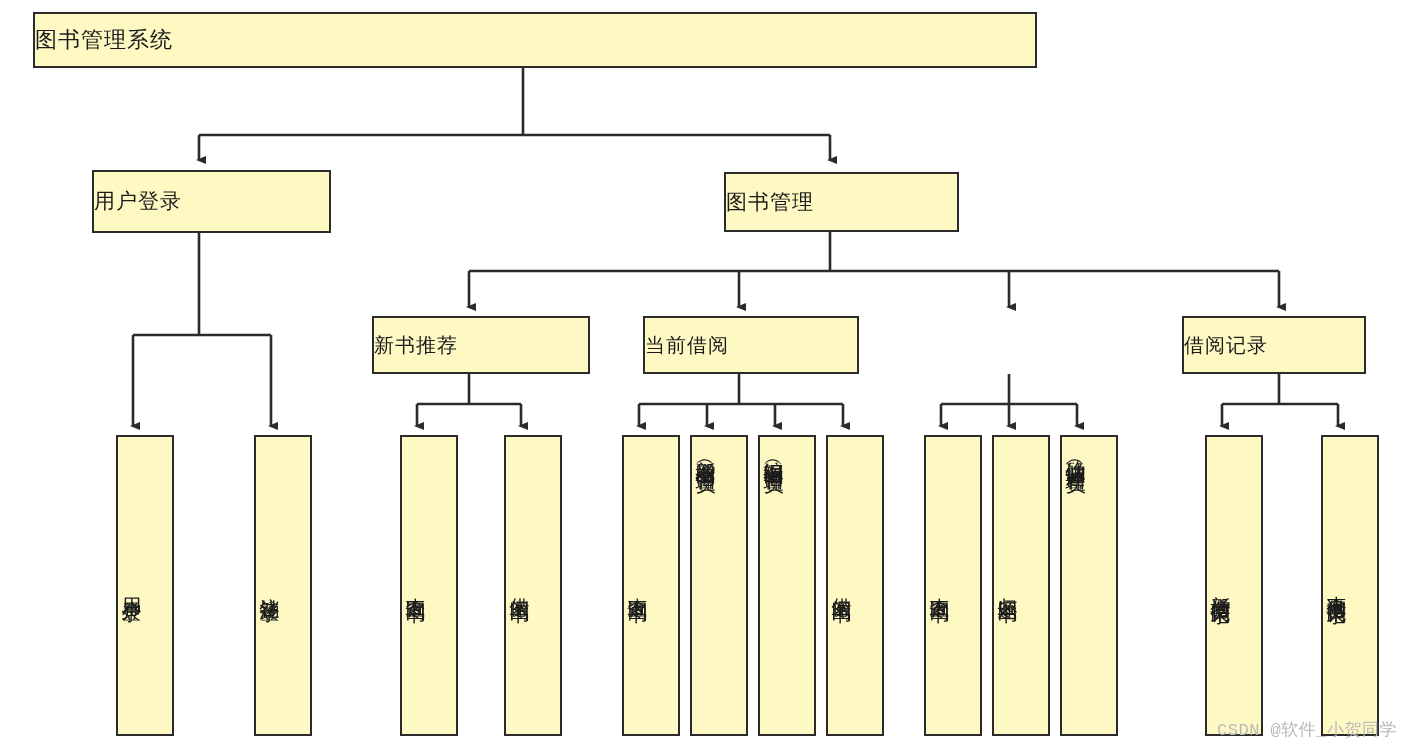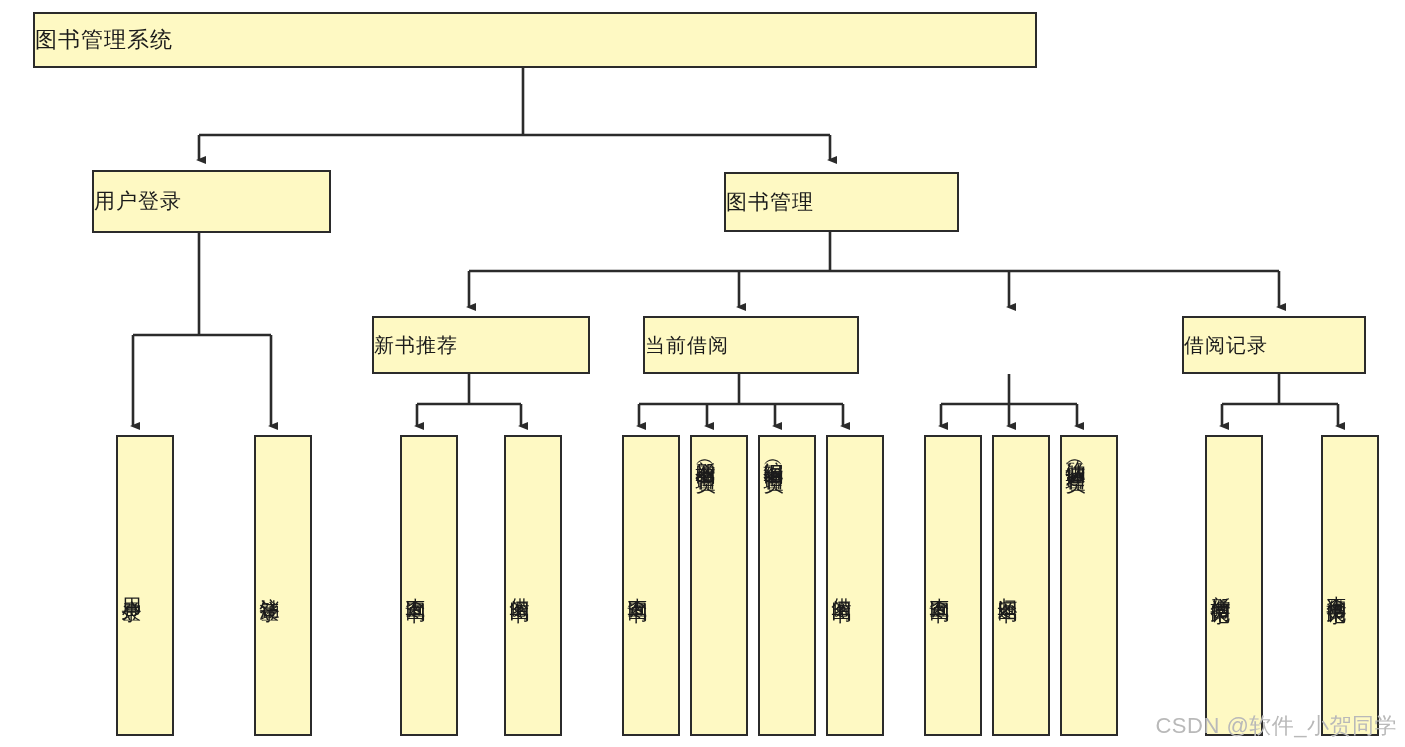--- a/index.html
+++ b/index.html
@@ -59,26 +59,26 @@
     text-orientation: upright;
     font-size: 20px;
     line-height: 1.35;
     letter-spacing: 2px;
     white-space: nowrap;
   }
   .watermark {
     position: absolute;
     right: 8px;
     bottom: 6px;
-    font-size: 22px;
+    font-size: 17px;
     color: #b9b9b9;
     letter-spacing: 0.5px;
     z-index: 3;
     white-space: nowrap;
-    font-family: Liberation Sans, sans-serif;
+    font-family: Liberation Mono, monospace;
   }
 </style>
 </head>
 <body>
 
 <div id="canvas">
 
   <svg class="links" viewBox="0 0 1405 747" xmlns="http://www.w3.org/2000/svg">
     <defs>
       <marker id="arrow" markerWidth="10" markerHeight="10" refX="4" refY="7" orient="auto" markerUnits="userSpaceOnUse">

